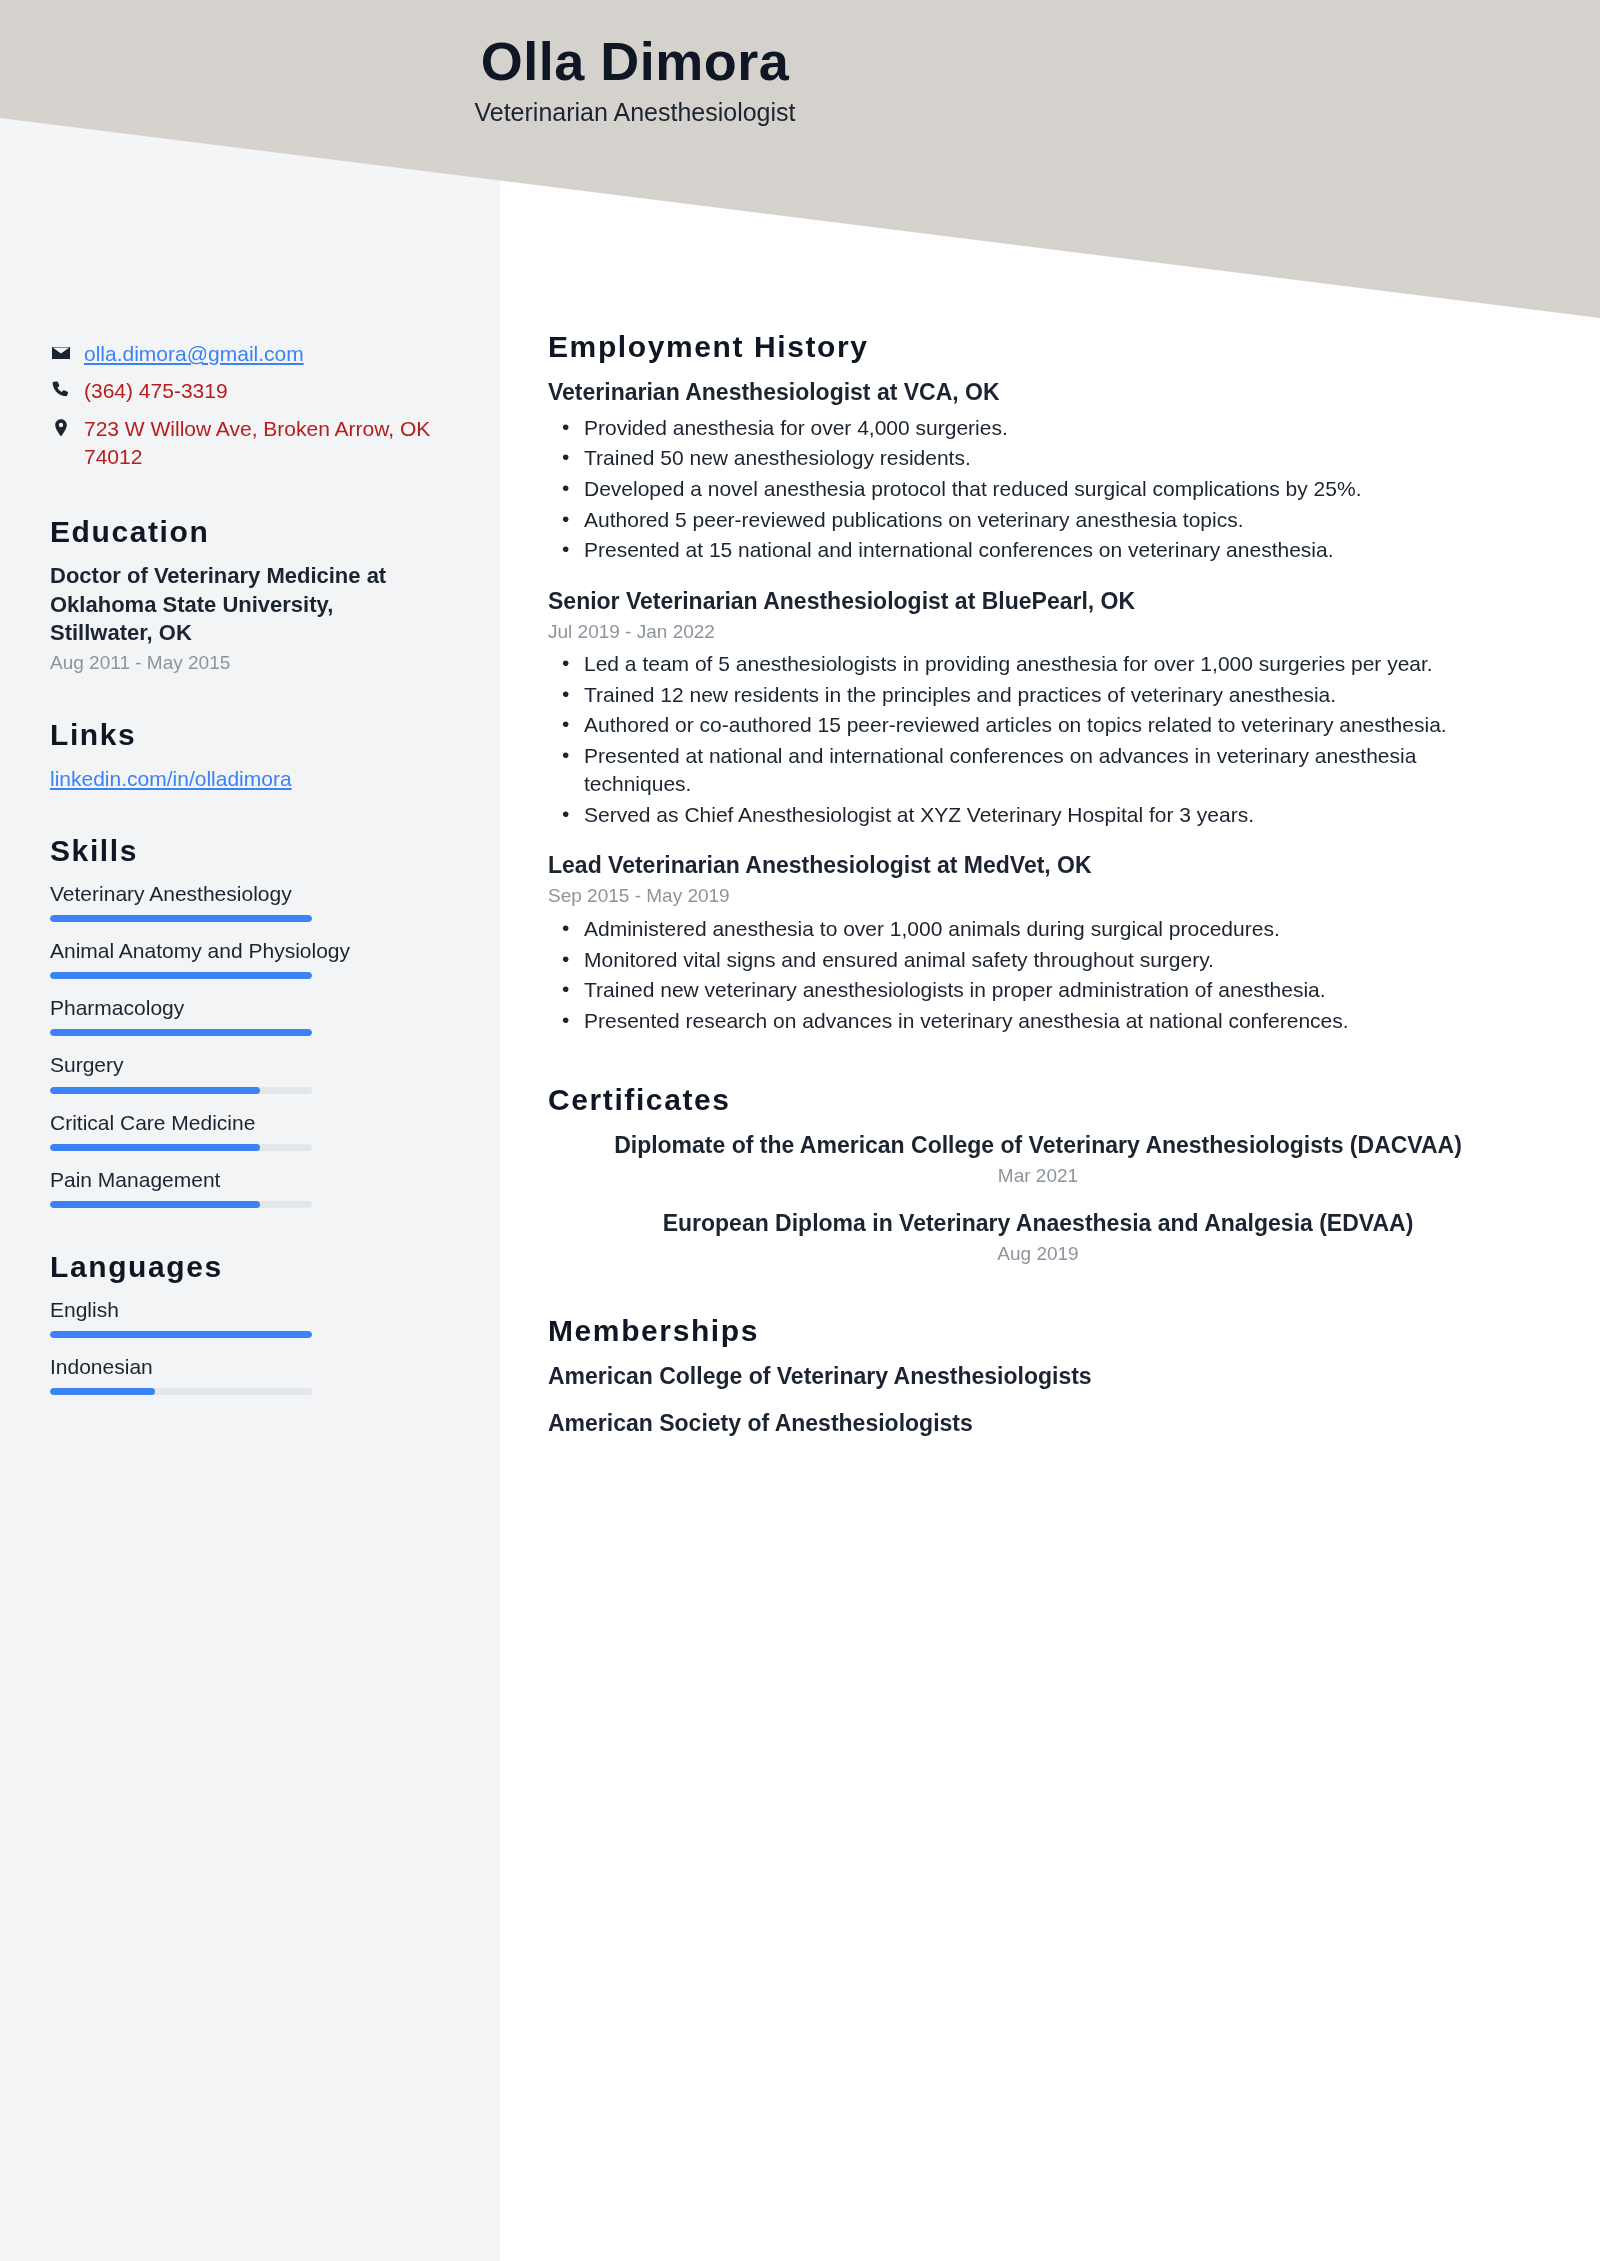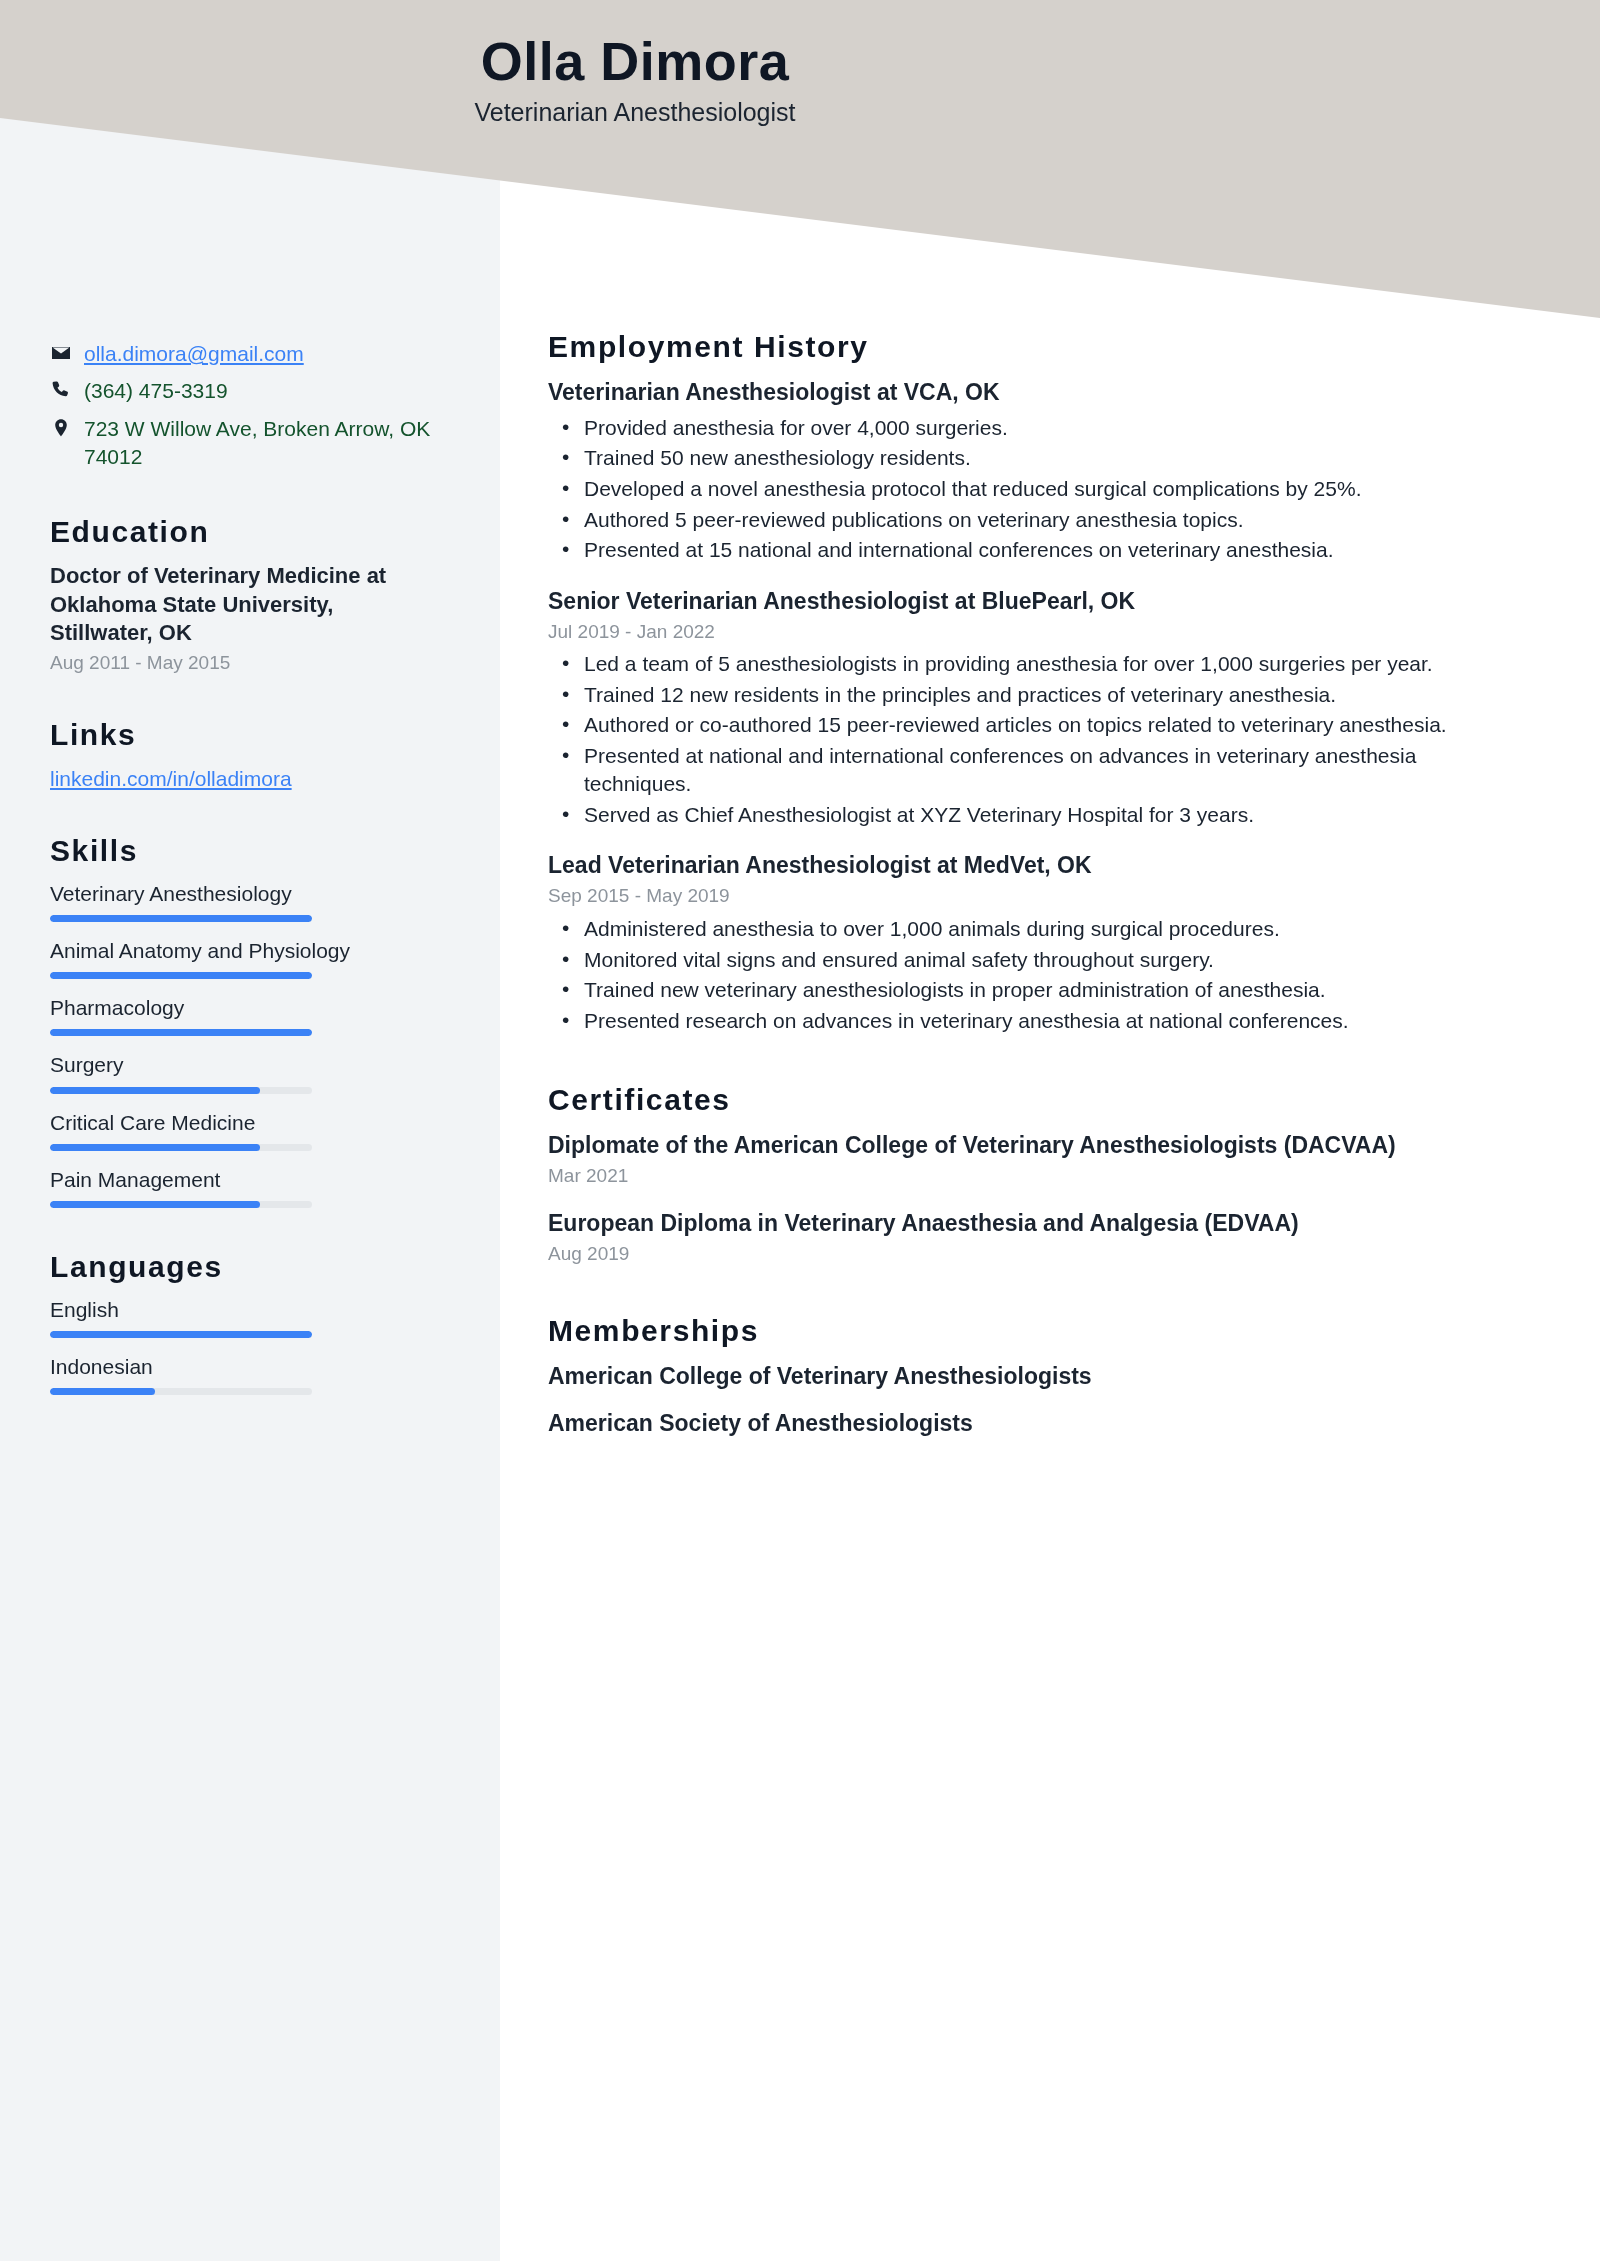--- a/index.html
+++ b/index.html
@@ -75,21 +75,21 @@
     line-height: 1.35;
   }
   .contact-icon {
     flex: 0 0 34px;
     padding-top: 2px;
     color: #1b2430;
     display: flex;
     align-items: flex-start;
   }
   .contact-icon svg { display: block; }
-  .contact-text { color: #14532d; }
+  .contact-text { color: #b91c1c; }
   .contact-link {
     color: #3b82f6;
     text-decoration: underline;
   }
 
   .side-heading {
     font-size: 30px;
     font-weight: 700;
     color: #0f1724;
     letter-spacing: 1.6px;
@@ -188,21 +188,21 @@
     margin-bottom: 2px;
   }
   .bullets li::before {
     content: "\2022";
     position: absolute;
     left: 14px;
     top: -1px;
     font-size: 21px;
     color: #1b2430;
   }
-  .cert-entry { margin-bottom: 20px; }
+  .cert-entry { margin-bottom: 20px; text-align: center; }
   .membership-entry {
     font-size: 23px;
     font-weight: 700;
     color: #1b2430;
     line-height: 1.3;
     margin-bottom: 17px;
   }
 </style>
 </head>
 <body>

